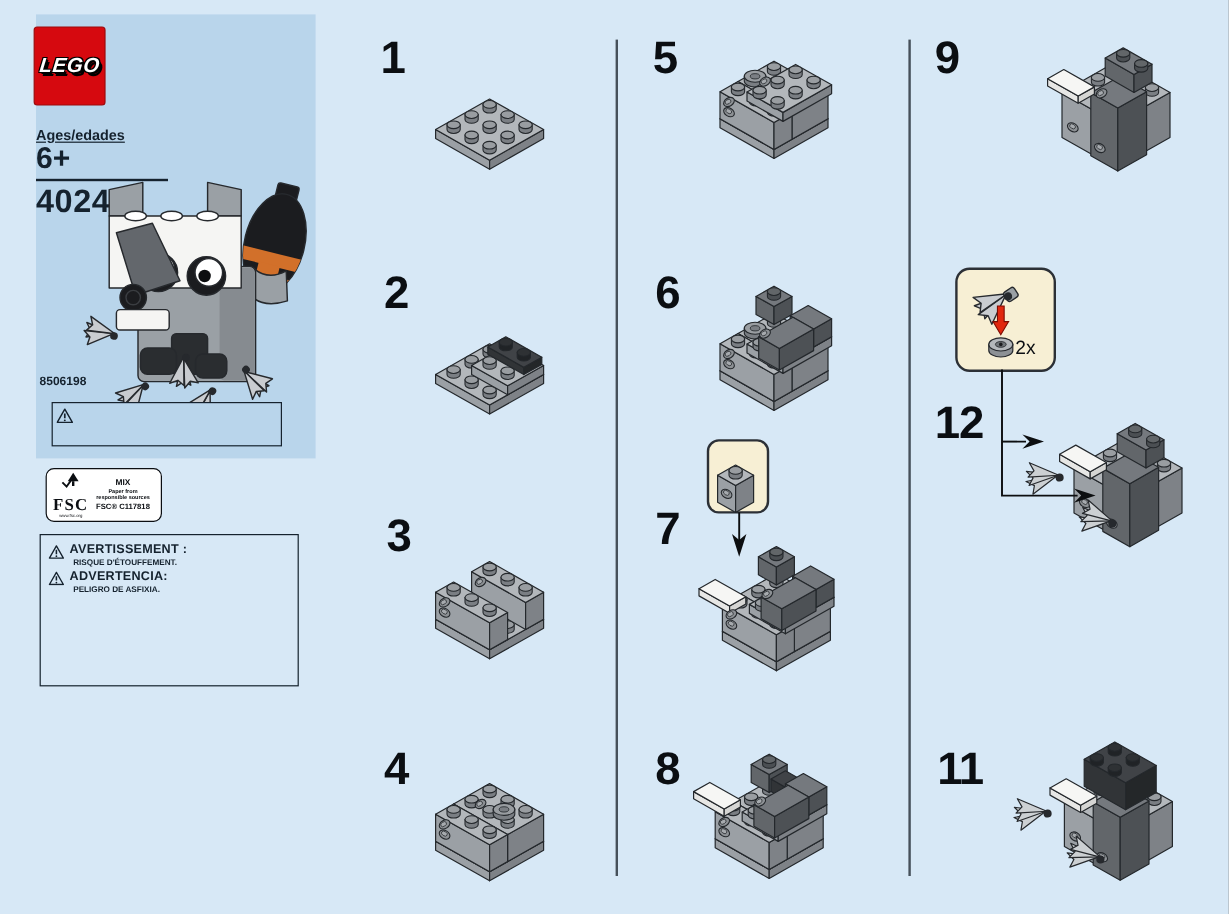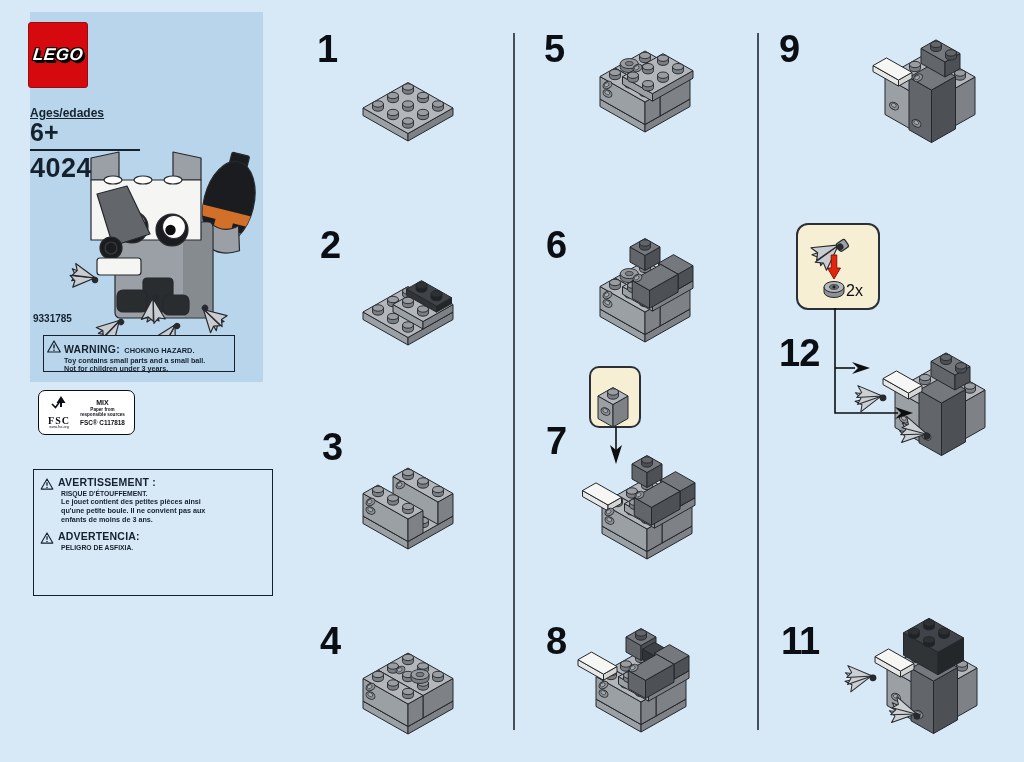--- a/index.html
+++ b/index.html
@@ -20,28 +20,28 @@
   .warnbox{left:43px;top:335px;width:192px;height:37px;border:1.6px solid #15222e;box-sizing:border-box;
            display:flex;padding:3px 3px;}
   .wicon{flex:0 0 14px;margin-top:1px;}
   .wtx{margin-left:3px;line-height:1.12;}
   .wtitle{font-size:10.5px;font-weight:bold;letter-spacing:.2px;}
   .whaz{font-size:7.4px;font-weight:bold;}
   .wline{font-size:7.2px;font-weight:bold;}
   .fsc{left:38px;top:390px;width:97px;height:45px;background:#fff;border:1.5px solid #0b0e12;border-radius:7px;
        box-sizing:border-box;display:flex;align-items:center;padding:2px 4px;color:#0b0e12;}
   .fsc-left{flex:0 0 32px;text-align:center;}
-  .fsctxt{font-family:"Liberation Serif","DejaVu Serif",serif;font-weight:bold;font-size:10px;letter-spacing:1px;line-height:1;}
+  .fsctxt{font-family:"Liberation Serif","DejaVu Serif",serif;font-weight:bold;font-size:14px;letter-spacing:1px;line-height:1;}
   .fscurl{font-size:3.6px;line-height:1;}
   .fsc-right{flex:1;text-align:center;line-height:1.1;}
   .mix{font-size:7px;font-weight:bold;}
   .src{font-size:4.6px;font-weight:bold;}
   .cert{font-size:6.4px;font-weight:bold;margin-top:2px;}
-  .intlbox{left:33px;top:445px;width:240px;height:127px;border:1.6px solid #15222e;box-sizing:border-box;
-           padding:6px 6px 0 6px;margin-top:24px;}
+  .intlbox{left:33px;top:445px;width:216px;height:127px;border:1.6px solid #15222e;box-sizing:border-box;
+           padding:6px 6px 0 6px;}
   .ihead{display:flex;align-items:flex-start;}
   .ihead .wicon{margin-top:2px;}
   .ititle{font-size:10.5px;font-weight:bold;margin-left:4px;letter-spacing:.2px;}
   .isub{margin-left:21px;font-size:6.8px;font-weight:bold;line-height:1.2;}
   .ibody{margin-left:21px;font-size:7.2px;font-weight:bold;line-height:1.22;width:152px;margin-bottom:5px;}
   .divider{position:absolute;width:2px;background:#46505a;}
   .stepnum{position:absolute;font-size:38px;font-weight:bold;color:#0b0e12;line-height:1;letter-spacing:-1px;}
   svg.fig{position:absolute;overflow:visible;}
   .callout{position:absolute;background:#f7efd4;border:2px solid #2c3036;box-sizing:border-box;}
   #callout7{left:589px;top:366px;width:52px;height:62px;border-radius:10px;}
@@ -135,36 +135,28 @@
       </g>
       <g transform="translate(122,196) rotate(-60)" fill="#c9ccd0">
         <polygon points="0,-2 -24,-8 -20,-2 -23,4"></polygon>
         <polygon points="0,-2 -24,-8 -20,-2 -23,4" transform="rotate(-16)"></polygon>
         <polygon points="0,-2 -24,-8 -20,-2 -23,4" transform="rotate(14)"></polygon>
         <circle r="3.2" fill="#26292d" stroke="none"></circle>
       </g>
     </g>
   </svg>
 
-  <div class="abs itemnum">9331785</div>
+  <div class="abs itemnum">8506198</div>
 
   <div class="abs warnbox">
     <svg class="wicon" width="14" height="13" viewBox="0 0 14 13">
       <polygon points="7,1 13.3,12 0.7,12" fill="none" stroke="#15222e" stroke-width="1.2" stroke-linejoin="round"></polygon>
       <line x1="7" y1="4.5" x2="7" y2="8.5" stroke="#15222e" stroke-width="1.4"></line>
       <circle cx="7" cy="10.3" r="0.8" fill="#15222e"></circle>
     </svg>
-    <div class="wtx">
-      <div>
-        <span class="wtitle">WARNING:</span>
-        <span class="whaz">CHOKING HAZARD.</span>
-      </div>
-      <div class="wline">Toy contains small parts and a small ball.</div>
-      <div class="wline">Not for children under 3 years.</div>
-    </div>
   </div>
 
   <div class="abs fsc">
     <div class="fsc-left">
       <svg width="18" height="17" viewBox="0 0 18 17">
         <polygon points="11,1 15.5,8 6.5,8" fill="#0b0e12"></polygon>
         <rect x="10" y="8" width="2" height="4" fill="#0b0e12"></rect>
         <polyline points="2,9 5.5,12.5 12,3.5" fill="none" stroke="#0b0e12" stroke-width="1.6"></polyline>
       </svg>
       <div class="fsctxt">FSC</div>
@@ -181,21 +173,20 @@
   <div class="abs intlbox">
     <div class="ihead">
       <svg class="wicon" width="13" height="12" viewBox="0 0 14 13">
         <polygon points="7,1 13.3,12 0.7,12" fill="none" stroke="#15222e" stroke-width="1.2" stroke-linejoin="round"></polygon>
         <line x1="7" y1="4.5" x2="7" y2="8.5" stroke="#15222e" stroke-width="1.4"></line>
         <circle cx="7" cy="10.3" r="0.8" fill="#15222e"></circle>
       </svg>
       <span class="ititle">AVERTISSEMENT :</span>
     </div>
     <div class="isub">RISQUE D'ÉTOUFFEMENT.</div>
-    <div class="ibody">Le jouet contient des petites pièces ainsi qu'une petite boule. Il ne convient pas aux enfants de moins de 3 ans.</div>
     <div class="ihead">
       <svg class="wicon" width="13" height="12" viewBox="0 0 14 13">
         <polygon points="7,1 13.3,12 0.7,12" fill="none" stroke="#15222e" stroke-width="1.2" stroke-linejoin="round"></polygon>
         <line x1="7" y1="4.5" x2="7" y2="8.5" stroke="#15222e" stroke-width="1.4"></line>
         <circle cx="7" cy="10.3" r="0.8" fill="#15222e"></circle>
       </svg>
       <span class="ititle">ADVERTENCIA:</span>
     </div>
     <div class="isub">PELIGRO DE ASFIXIA.</div>
   </div>

